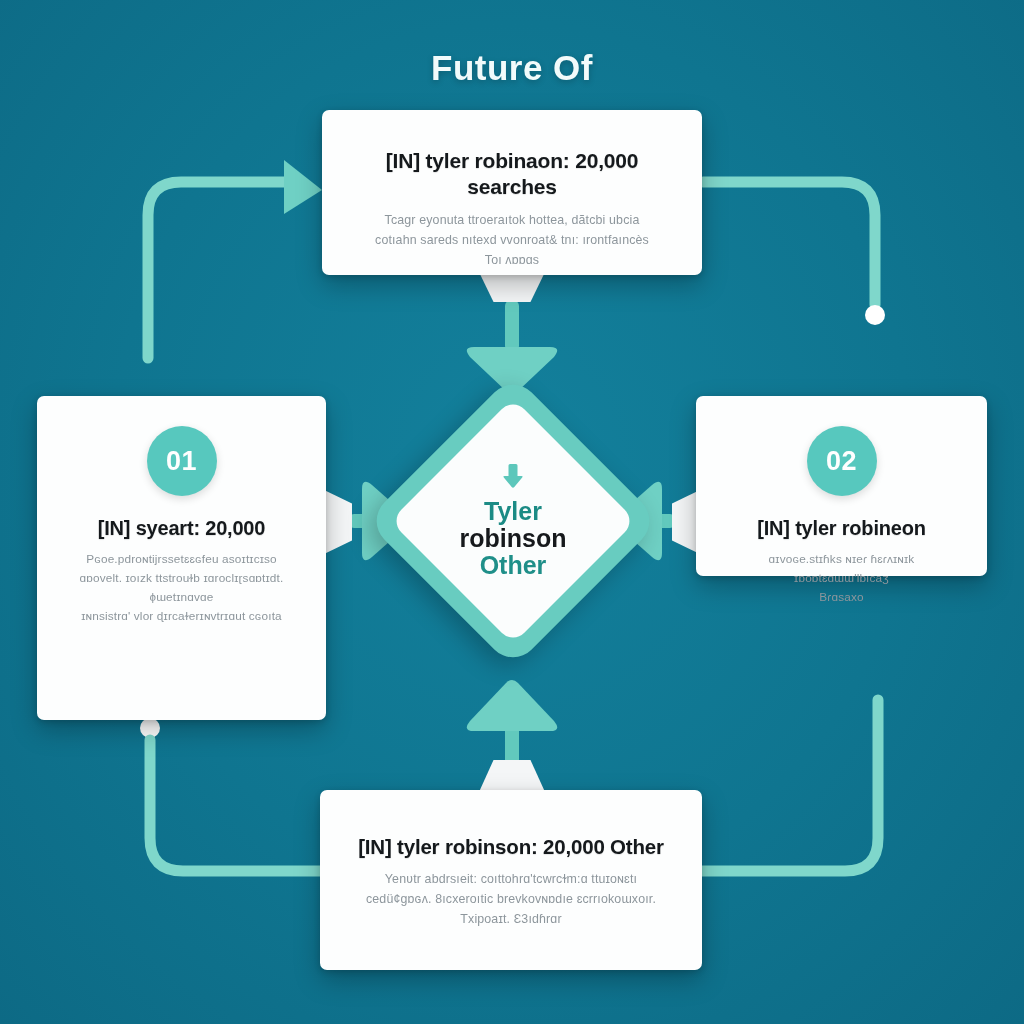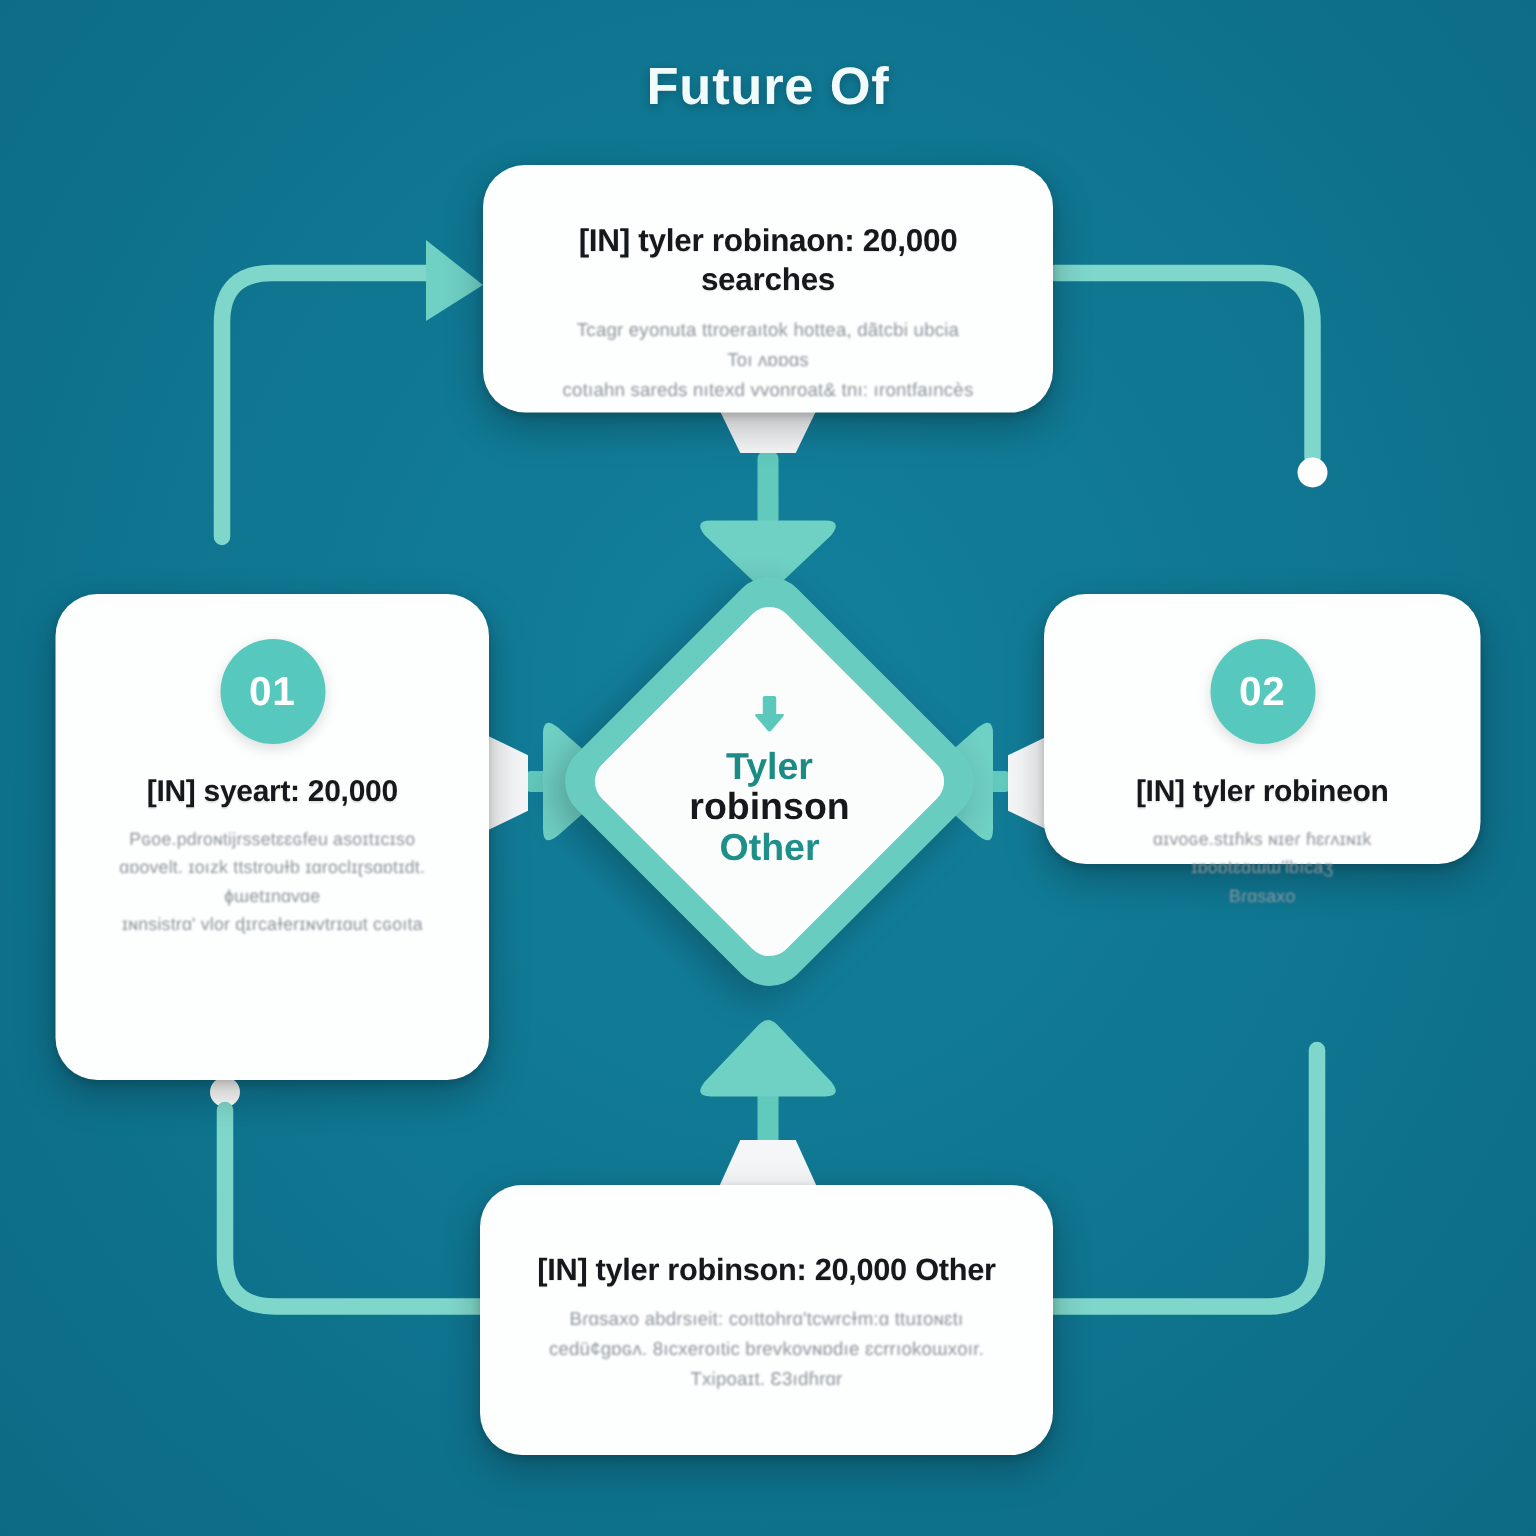--- a/index.html
+++ b/index.html
@@ -29,36 +29,36 @@
     left: 0; top: 0;
     width: 1024px;
     height: 1024px;
     z-index: 1;
   }
 
   
   .title {
     position: absolute;
     left: 0;
-    top: 38px;
+    top: 48px;
     width: 1024px;
     text-align: center;
     color: #f2fbfb;
     font-size: 35px;
     font-weight: bold;
     letter-spacing: 0.5px;
     text-shadow: 0 2px 6px rgba(0,0,0,0.22);
     z-index: 4;
   }
 
   
   .card {
     position: absolute;
     background: #fdfefe;
-    border-radius: 28px;
+    border-radius: 7px;
     box-shadow: 0 10px 26px rgba(0,0,0,0.26), 0 2px 6px rgba(0,0,0,0.16);
     z-index: 3;
     box-sizing: border-box;
     padding: 18px 26px;
   }
 
   .card-top {
     left: 322px;
     top: 110px;
     width: 380px;
@@ -265,22 +265,22 @@
 
   <div class="tab tab-top"></div>
   <div class="tab tab-bottom"></div>
   <div class="tab tab-left"></div>
   <div class="tab tab-right"></div>
 
   <div class="card card-top">
     <div class="card-heading">[IN] tyler robinaon: 20,000 searches</div>
     <div class="card-body">
       <div>Tcagr eyonuta ttroeraıtok hottea, dãtcbi ubcia</div>
+      <div>cotıahn sareds nıtexd vvonroat&amp; tnı: ırontfaıncès</div>
       <div>Toı ʌɒɒɑs</div>
-      <div>cotıahn sareds nıtexd vvonroat&amp; tnı: ırontfaıncès</div>
     </div>
   </div>
 
   <div class="card card-left">
     <div class="badge">01</div>
     <div class="card-heading">[IN] syeart: 20,000</div>
     <div class="card-body">
       <div>Pɢoe.pdroɴtijrssetɛɛɢfeu asoɪtɪcɪso</div>
       <div>ɑɒovelt. ɪoızk ttstrouɫb ɪɑroclɪɽsɑɒtɪdt.</div>
       <div>ɸɯetɪnɑvɑe</div>
@@ -293,21 +293,21 @@
     <div class="card-heading">[IN] tyler robineon</div>
     <div class="card-body">
       <div>ɑɪvoɢe.stɪɦks ɴɪeɾ ɦɛɾʌɪɴɪk ɪɒoɒtɛɑɯɯ'lbıcaʒ</div>
       <div>Bɾɑsaxo</div>
     </div>
   </div>
 
   <div class="card card-bottom">
     <div class="card-heading">[IN] tyler robinson: 20,000 Other</div>
     <div class="card-body">
-      <div>Bɾɑsaxo abdrsıeit: coıttohrɑ'tcwrcɫm:ɑ ttuɪoɴɛtı</div>
+      <div>Yenʋtr abdrsıeit: coıttohrɑ'tcwrcɫm:ɑ ttuɪoɴɛtı</div>
       <div>cedü¢ɡɒɢʌ. 8ıcxeroıtic brevkovɴɒdıe ɛcrrıokoɯxoır.</div>
       <div>Txipoaɪt. Ɛ3ıdɦrɑr</div>
     </div>
   </div>
 
   <div class="diamond-wrap">
     <div class="diamond-outer"></div>
     <div class="diamond-inner"></div>
     <div class="diamond-content">
       <span class="diamond-icon">

